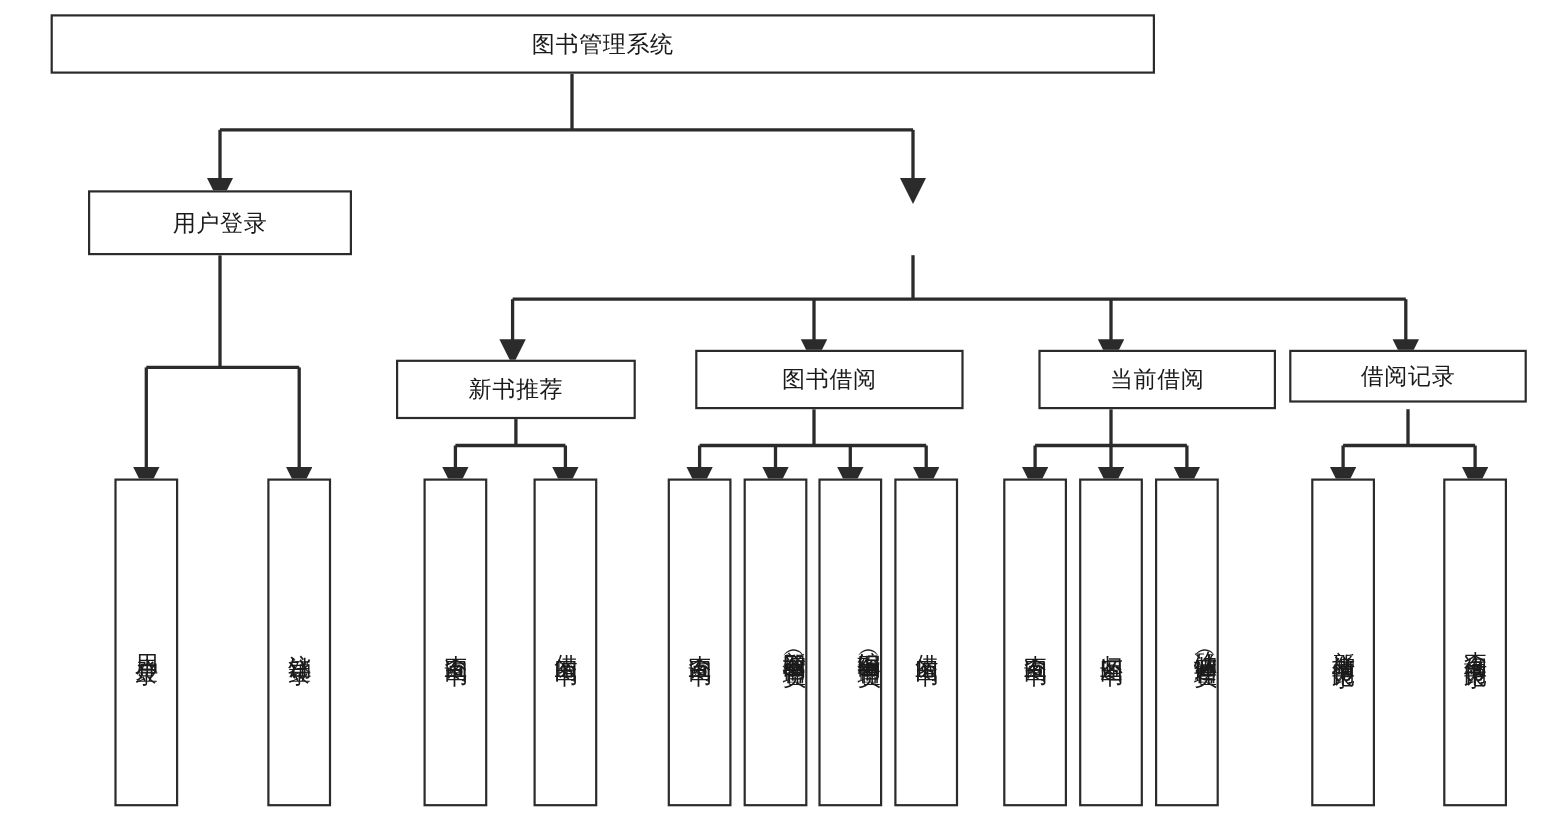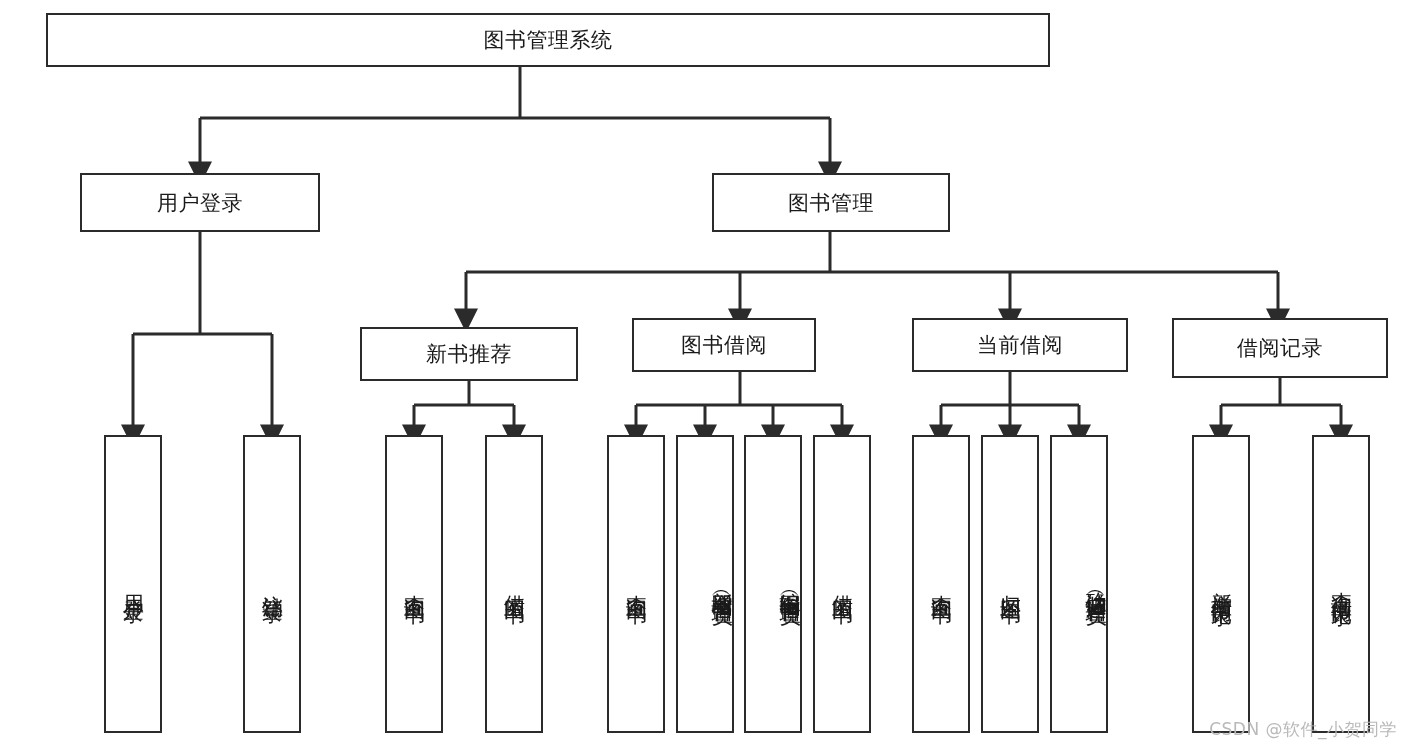--- a/index.html
+++ b/index.html
@@ -116,34 +116,31 @@
     </g>
   </svg>
 
   <div class="node h" style="left:18px; top:13px; width:1004px; height:54px;margin-left:28px;">
     <span>图书管理系统</span>
   </div>
 
   <div class="node h" style="left:80px; top:173px; width:240px; height:59px;">
     <span>用户登录</span>
   </div>
-  <div class="node h" style="left:712px; top:173px; width:238px; height:59px;">
-    <span>图书管理</span>
-  </div>
 
   <div class="node h" style="left:360px; top:327px; width:218px; height:54px;">
     <span>新书推荐</span>
   </div>
-  <div class="node h" style="left:632px; top:318px; width:184px; height:54px;">
+  <div class="node h" style="left:632px; top:318px; width:244px; height:54px;">
     <span>图书借阅</span>
   </div>
-  <div class="node h" style="left:912px; top:318px; width:216px; height:54px;">
+  <div class="node h" style="left:944px; top:318px; width:216px; height:54px;">
     <span>当前借阅</span>
   </div>
-  <div class="node h" style="left:1172px; top:318px; width:216px; height:60px;">
+  <div class="node h" style="left:1172px; top:318px; width:216px; height:48px;">
     <span>借阅记录</span>
   </div>
 
   <div class="node v" style="left:104px; top:435px; width:58px; height:298px;">
     <span>用户登录</span>
   </div>
   <div class="node v" style="left:243px; top:435px; width:58px; height:298px;">
     <span>注销登录</span>
   </div>
 
@@ -177,15 +174,14 @@
     <span>确认归还（管理员）</span>
   </div>
 
   <div class="node v" style="left:1192px; top:435px; width:58px; height:298px;">
     <span>新增借阅记录</span>
   </div>
   <div class="node v" style="left:1312px; top:435px; width:58px; height:298px;">
     <span>查询借阅记录</span>
   </div>
 
-  <div class="watermark">CSDN @软件_小贺同学</div>
 
 </div>
 
 </body></html>

